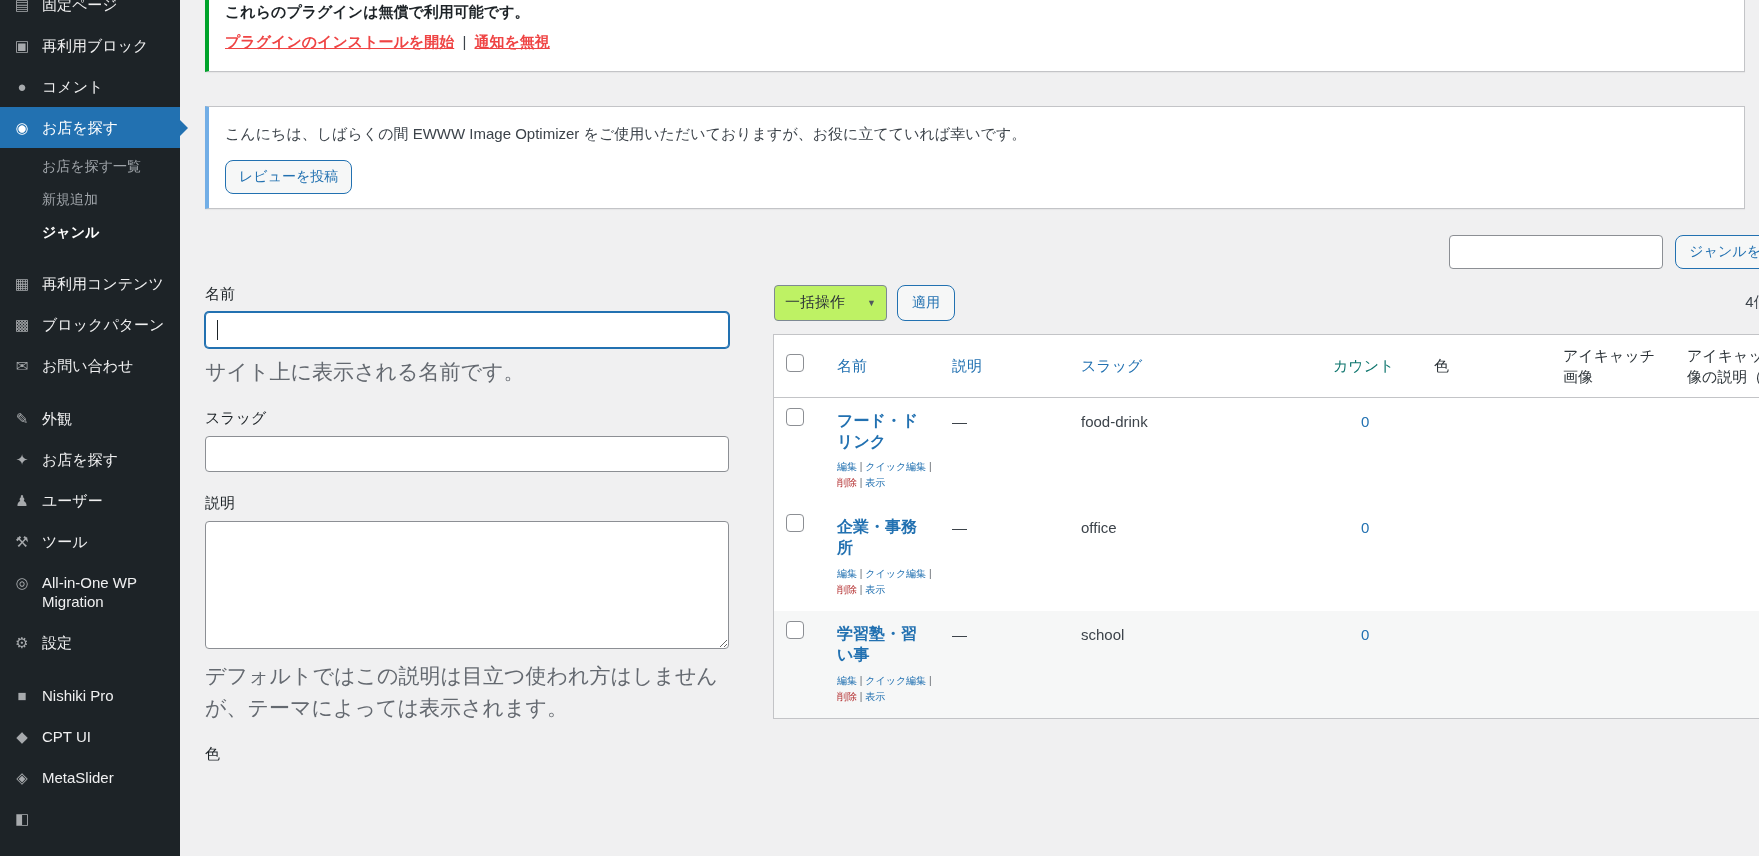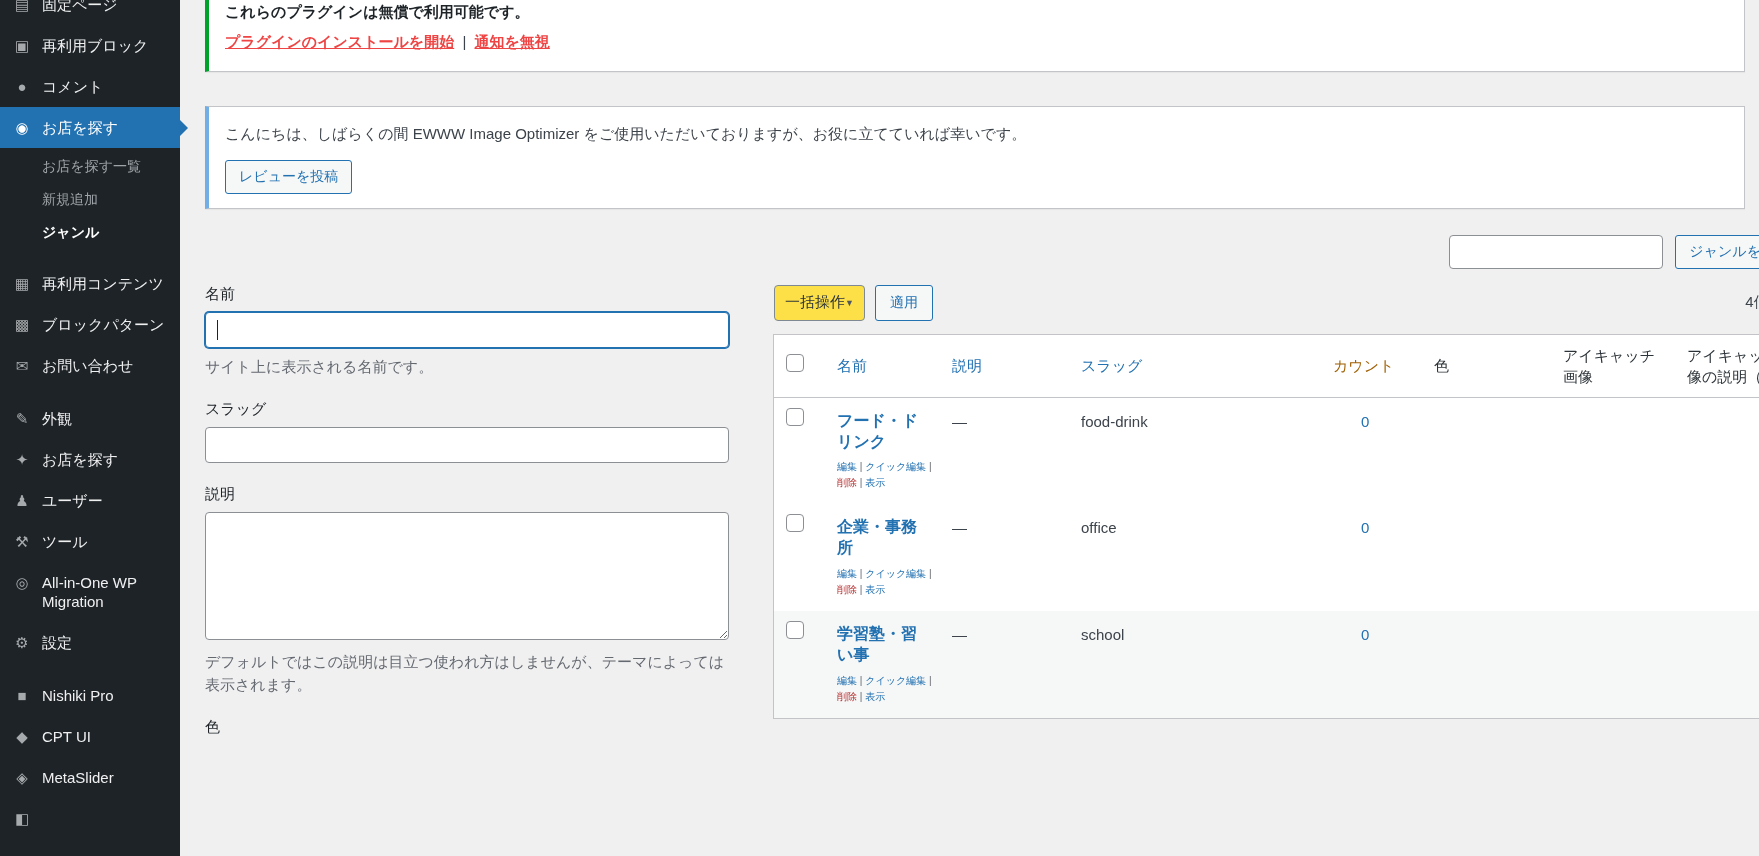--- a/index.html
+++ b/index.html
@@ -31,59 +31,59 @@
   .notice { background:#fff; border:1px solid #c3c4c7; border-left-width:4px;
             box-shadow:0 1px 1px rgba(0,0,0,.04); margin-right:14px; padding:8px 16px 10px; }
   .notice p { margin:7px 0; font-size:15px; color:#3c434a; line-height:1.55; }
   .notice-success { border-left-color:#00a32a; margin-top:-22px; padding-top:14px; }
   .notice-info { border-left-color:#72aee6; margin-top:34px; }
   .notice .bold { font-weight:700; color:#1d2327; }
   .nlink { color:#ef4444; text-decoration:underline; font-weight:600; cursor:pointer; }
   .nsep { color:#3c434a; margin:0 4px; }
 
   .btn-secondary { display:inline-block; background:#f6f7f7; border:1px solid #2271b1; color:#2271b1;
-                   border-radius:3px; padding:7px 13px; font-size:14px; cursor:pointer; white-space:nowrap; }
+                   border-radius:8px; padding:7px 13px; font-size:14px; cursor:pointer; white-space:nowrap; }
   .review-btn { margin:8px 0 4px; }
 
   .toolbar { display:flex; justify-content:flex-end; align-items:center; gap:12px; margin:26px -44px 0 0; }
   .search-input { width:214px; height:34px; border:1px solid #8c8f94; border-radius:4px; background:#fff;
                   padding:0 8px; font-size:15px; }
 
   .main { display:flex; align-items:flex-start; gap:45px; margin-top:16px; }
 
   
   .form-col { flex:0 0 524px; width:524px; }
   .form-title { font-size:17px; font-weight:700; color:#1d2327; margin:4px 0 14px; }
   .field { margin-bottom:22px; }
   .flabel { display:block; font-size:15px; color:#1d2327; margin-bottom:8px; }
   .ti { width:100%; height:36px; border:1px solid #8c8f94; border-radius:4px; background:#fff;
         padding:0 10px; font-size:15px; color:#2c3338; }
   .caret-wrap { position:relative; }
   .caret-wrap .ti-focused { border-color:#2271b1; box-shadow:0 0 0 1px #2271b1; outline:none; }
   .caret-wrap::after { content:""; position:absolute; left:12px; top:8px; width:1px; height:20px; background:#1d2327; }
-  .fdesc { color:#646970; font-size:15px; margin-top:8px; line-height:1.5; }
+  .fdesc { color:#646970; font-size:21px; margin-top:8px; line-height:1.5; }
   .ta { width:100%; height:128px; border:1px solid #8c8f94; border-radius:4px; background:#fff;
         padding:8px 10px; font-size:15px; resize:both; font-family:inherit; }
 
   
   .table-col { flex:0 0 1040px; width:1040px; }
   .tablenav { display:flex; align-items:center; margin-bottom:14px; }
-  .bulk-select { display:inline-flex; align-items:center; height:36px; background:#fde047;
+  .bulk-select { display:inline-flex; align-items:center; gap:22px; height:36px; background:#bef264;
                  border:1px solid #7e8993; border-radius:4px; padding:0 10px; font-size:15px;
                  color:#2c3338; cursor:pointer; }
   .bulk-select .car { font-size:9px; color:#50575e; }
   .apply-btn { margin-left:10px; height:36px; padding:7px 14px; }
   .count { margin-left:auto; font-size:15px; color:#3c434a; white-space:nowrap; }
 
   table.terms { border-collapse:collapse; width:1040px; background:#fff; box-shadow:0 0 0 1px #c3c4c7; }
   .terms th, .terms td.hcb { border-bottom:1px solid #c3c4c7; }
   .terms th { text-align:left; vertical-align:middle; font-weight:400; font-size:15px;
               padding:10px 10px; color:#2c3338; line-height:1.4; }
   .terms th.sortable { color:#2271b1; cursor:pointer; }
-  .terms th.count-sorted { color:#a16207; cursor:pointer;margin-top:23px; }
+  .terms th.count-sorted { color:#0f766e; cursor:pointer;margin-top:23px; }
   .terms td { vertical-align:top; padding:13px 10px; font-size:15px; color:#3c434a; line-height:1.45; }
   .terms td.cbcell, .terms td.hcb { padding:10px 0 10px 12px; vertical-align:top; }
   .terms td.hcb { vertical-align:middle; }
   .terms tr.striped { background:#f6f7f7; }
   .cb { appearance:none; -webkit-appearance:none; width:18px; height:18px; border:1px solid #8c8f94;
         border-radius:4px; background:#fff; cursor:pointer; display:inline-block; }
   .row-title { color:#2271b1; font-weight:700; font-size:16px; line-height:1.3; cursor:pointer;
                text-decoration:none; display:inline-block; }
   .row-actions { font-size:10px; color:#646970; margin-top:7px; line-height:1.6; }
   .row-actions .lnk { color:#2271b1; cursor:pointer; }

